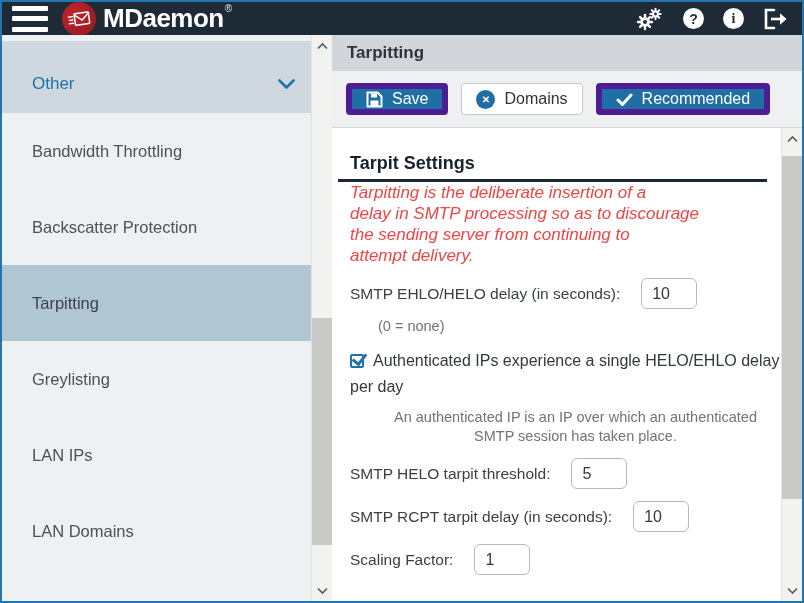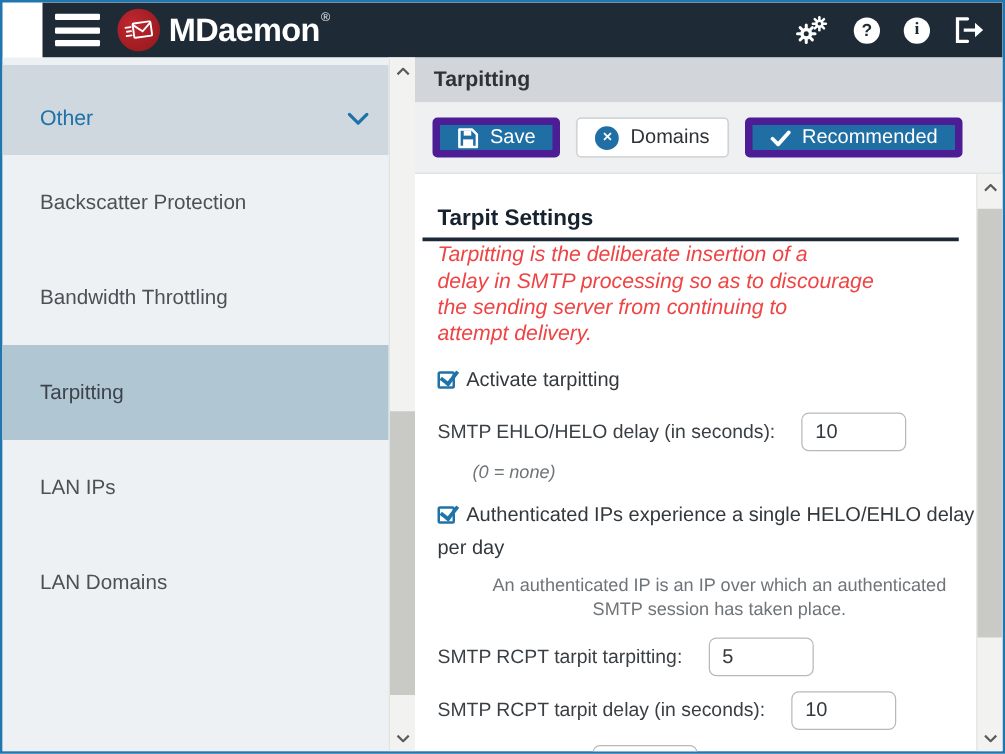--- a/index.html
+++ b/index.html
@@ -7,22 +7,22 @@
   body {
     font-family:"Liberation Sans", sans-serif;
     border:2px solid #2176ae;
     background:#fff;
     overflow:hidden;
   }
   .page { width:800px; height:599px; display:flex; flex-direction:column; }
 
   
   .topbar {
-    height:44px; background:#1e2b37; display:flex; align-items:center;
-    padding:0 14px 0 10px; flex-shrink:0;margin-left:32px;
+    height:33px; background:#1e2b37; display:flex; align-items:center;
+    padding:0 14px 0 10px; flex-shrink:0;
   }
   .hamburger { width:36px; height:26px; display:flex; flex-direction:column; justify-content:space-between; cursor:pointer; margin-right:14px; }
   .hamburger span { display:block; height:5px; background:#fff; border-radius:1px; }
   .brand { display:flex; align-items:center; gap:7px; }
   .logo-circle {
     width:34px; height:34px; border-radius:50%;
     background:radial-gradient(circle at 35% 35%, #c0272e, #8f171d);
     display:flex; align-items:center; justify-content:center;
   }
   .logo-circle svg { transform:rotate(-8deg); }
@@ -92,24 +92,24 @@
     background:#fff; position:relative; margin-right:9px; vertical-align:-2px;
   }
   .checkbox::after {
     content:""; position:absolute; left:3px; top:-5px; width:6px; height:11px;
     border-right:3px solid #2073a8; border-bottom:3px solid #2073a8; transform:rotate(38deg);
   }
   .auth-text { white-space:pre-line; }
 
   .field-row { display:flex; align-items:center; gap:21px; margin:12px 0 0 12px; font-size:15.5px; color:#3a3f44; }
   .field-row input {
-    width:84px; height:31px; border:1px solid #b6b9bc; border-radius:6px;
+    width:56px; height:31px; border:1px solid #b6b9bc; border-radius:6px;
     font-size:16px; color:#33383d; padding:0 10px; font-family:inherit; outline:none;
   }
-  .small-note { color:#6f7478; font-size:14.5px; margin:9px 0 12px 40px;font-style:italic; }
+  .small-note { color:#6f7478; font-size:14.5px; margin:9px 0 12px 40px; }
   .note-block { color:#6f7478; font-size:14.5px; line-height:19px; margin:8px 0 2px 42px; white-space:pre-line;text-align:center; }
 </style>
 </head>
 <body>
 
 <div class="page">
 
   <header class="topbar">
     <div class="hamburger">
         <span></span>
@@ -179,27 +179,30 @@
 
     <aside class="sidebar">
       <div class="sidebar-list">
         <div class="side-section">
           <span>Other</span>
           <svg width="17" height="11" viewBox="0 0 17 11">
             <polyline points="1.5,1.5 8.5,8.5 15.5,1.5" fill="none" stroke="#1d72a7" stroke-width="2.6" stroke-linecap="round" stroke-linejoin="round"></polyline>
           </svg>
         </div>
         <div class="side-item">
+            <span>Bandwidth Throttling</span>
+          </div>
+        <div class="side-item">
             <span>Backscatter Protection</span>
-          </div>
-        <div class="side-item">
-            <span>Bandwidth Throttling</span>
           </div>
         <div class="side-item selected">
             <span>Tarpitting</span>
+          </div>
+        <div class="side-item">
+            <span>Greylisting</span>
           </div>
         <div class="side-item">
             <span>LAN IPs</span>
           </div>
         <div class="side-item">
             <span>LAN Domains</span>
           </div>
       </div>
       <div class="sb sb-side">
         <span class="sb-btn sb-up">
@@ -245,39 +248,36 @@
       <div class="content-wrap">
         <div class="content">
           <div class="section-head">
             <h2>Tarpit Settings</h2>
           </div>
           <p class="desc">Tarpitting is the deliberate insertion of a
 delay in SMTP processing so as to discourage
 the sending server from continuing to
 attempt delivery.</p>
 
-          <div class="check-row">
-            <span class="checkbox"></span><span>Activate tarpitting</span>
-          </div>
 
           <div class="field-row">
             <span>SMTP EHLO/HELO delay (in seconds):</span>
             <input type="text" value="10" style="">
           </div>
           <div class="small-note">(0 = none)</div>
 
           <div class="check-row" style="width:462px; margin-top:14px;">
             <span class="checkbox"></span><span class="auth-text">Authenticated IPs experience a single HELO/EHLO delay
 per day</span>
           </div>
           <div class="note-block">An authenticated IP is an IP over which an authenticated
 SMTP session has taken place.</div>
 
           <div class="field-row">
-            <span>SMTP RCPT tarpit tarpitting:</span>
+            <span>SMTP HELO tarpit threshold:</span>
             <input type="text" value="5" style="">
           </div>
 
           <div class="field-row">
             <span>SMTP RCPT tarpit delay (in seconds):</span>
             <input type="text" value="10" style="">
           </div>
 
           <div class="field-row">
             <span>Scaling Factor:</span>

